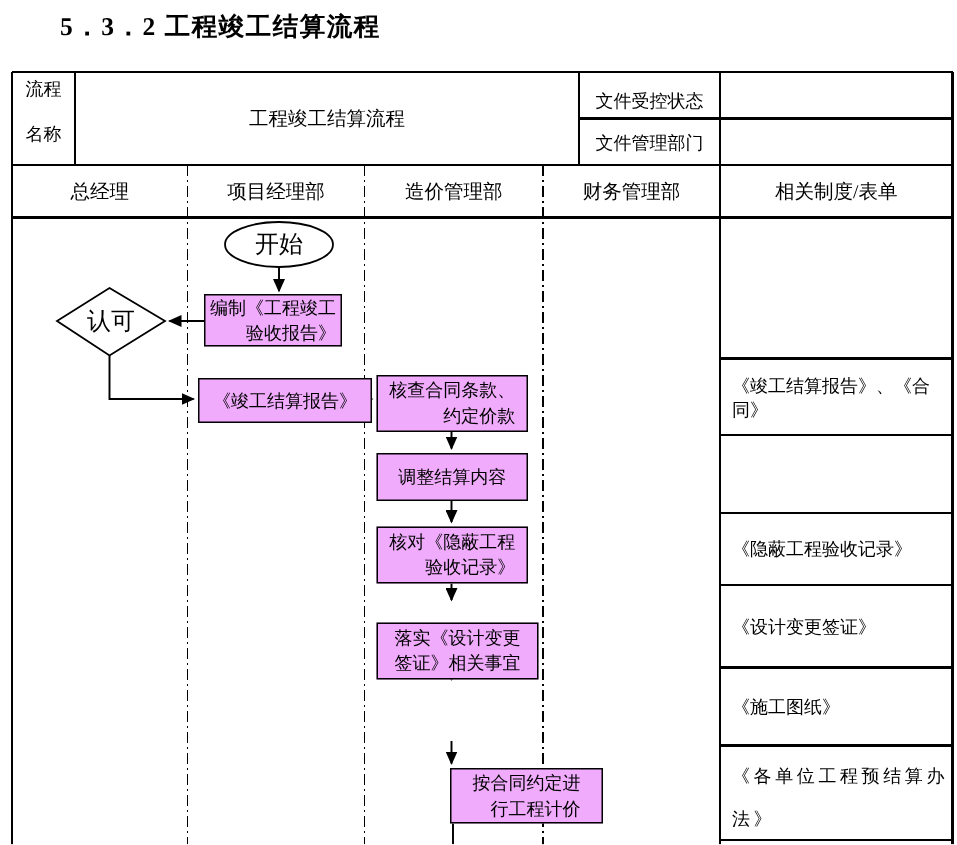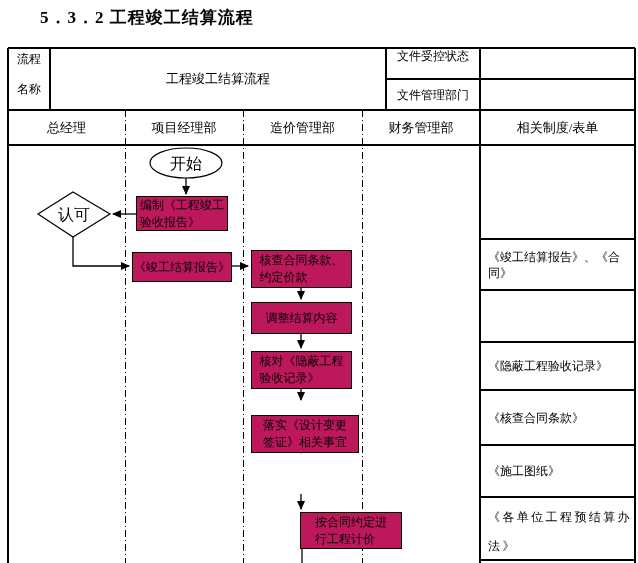--- a/index.html
+++ b/index.html
@@ -12,24 +12,24 @@
     overflow:hidden;
   }
   #wires{position:absolute;left:0;top:0;width:638px;height:563px;}
   .abs{position:absolute;}
   .cc{display:flex;align-items:center;justify-content:center;text-align:center;}
   .cl{display:flex;align-items:center;justify-content:flex-start;text-align:left;}
   .prel{white-space:pre-line;}
   .t12{font-size:16px;line-height:17px;}
   .hdr{font-size:13px;line-height:16px;}
   .node{
-    border:1px solid #000;background:#be185d;
+    border:1px solid #000;background:#f0abfc;
     font-size:12px;line-height:17px;
     display:flex;align-items:center;justify-content:center;
-    text-align:left;white-space:pre-line;
+    text-align:right;white-space:pre-line;
     box-sizing:border-box;
     font-family:Liberation Serif, serif;
   }
   .title{
     font-size:17px;font-weight:bold;letter-spacing:1px;
   }
   .doccell{font-size:12px;line-height:16px;}
   .spread{letter-spacing:2.4px;}
 </style>
 </head>
@@ -84,47 +84,47 @@
       <path d="M301,389 L301,400" marker-end="url(#arr)"></path>
       <path d="M301,441 L301,453" marker-end="url(#arr)"></path>
       <path d="M301,494 L301,509" marker-end="url(#arr)"></path>
       <path d="M302,549 L302,563"></path>
     </g>
   </svg>
 
   <div class="abs cc prel doccell" style="left:8px;top:48px;width:42px;height:51px;line-height:30px;">流程
 名称</div>
   <div class="abs cc doccell" style="left:50px;top:48px;width:336px;height:62px;font-size:13px;">工程竣工结算流程</div>
-  <div class="abs cc doccell" style="left:386px;top:40px;width:94px;height:31px;">文件受控状态</div>
+  <div class="abs cc doccell" style="left:386px;top:52px;width:94px;height:31px;font-family:Liberation Mono, monospace;">文件受控状态</div>
   <div class="abs cl doccell" style="left:486px;top:48px;width:145px;height:31px;"></div>
   <div class="abs cc doccell" style="left:386px;top:79px;width:94px;height:31px;">文件管理部门</div>
   <div class="abs cl doccell" style="left:486px;top:79px;width:145px;height:31px;"></div>
 
   <div class="abs cc hdr" style="left:8px;top:110px;width:117px;height:35px;">总经理</div>
   <div class="abs cc hdr" style="left:125px;top:110px;width:118px;height:35px;">项目经理部</div>
   <div class="abs cc hdr" style="left:243px;top:110px;width:119px;height:35px;">造价管理部</div>
   <div class="abs cc hdr" style="left:362px;top:110px;width:118px;height:35px;">财务管理部</div>
   <div class="abs cc hdr" style="left:480px;top:110px;width:155px;height:35px;">相关制度/表单</div>
 
   <div class="abs cc t12" style="left:150px;top:149px;width:72px;height:29px;">开始</div>
   <div class="abs node" style="left:136px;top:196px;width:92px;height:35px;">编制《工程竣工
 验收报告》</div>
   <div class="abs cc t12" style="left:38px;top:192px;width:72px;height:45px;">认可</div>
-  <div class="abs node" style="left:132px;top:252px;width:100px;height:30px;">《竣工结算报告》</div>
+  <div class="abs node" style="left:132px;top:252px;width:116px;height:30px;">《竣工结算报告》</div>
   <div class="abs node" style="left:251px;top:250px;width:101px;height:38px;">核查合同条款、
 约定价款</div>
   <div class="abs node" style="left:251px;top:302px;width:101px;height:32px;">调整结算内容</div>
   <div class="abs node" style="left:251px;top:351px;width:101px;height:38px;">核对《隐蔽工程
 验收记录》</div>
   <div class="abs node" style="left:251px;top:415px;width:108px;height:38px;">落实《设计变更
 签证》相关事宜</div>
   <div class="abs node" style="left:252px;top:512px;width:102px;height:37px;margin-left:48px;">按合同约定进
 行工程计价</div>
 
   <div class="abs cl doccell" style="left:488px;top:239px;width:142px;height:51px;">《竣工结算报告》、《合同》</div>
   <div class="abs cl doccell" style="left:488px;top:290px;width:142px;height:52px;"></div>
   <div class="abs cl doccell" style="left:488px;top:342px;width:142px;height:48px;">《隐蔽工程验收记录》</div>
-  <div class="abs cl doccell" style="left:488px;top:390px;width:142px;height:55px;">《核查合同条款》</div>
+  <div class="abs cl doccell" style="left:488px;top:390px;width:142px;height:55px;">《设计变更签证》</div>
   <div class="abs cl doccell" style="left:488px;top:445px;width:142px;height:52px;">《施工图纸》</div>
   <div class="abs prel doccell spread" style="left:488px;top:503px;width:146px;line-height:29px;">《各单位工程预结算办
 法》</div>
 
 </div>
 
 </body></html>

